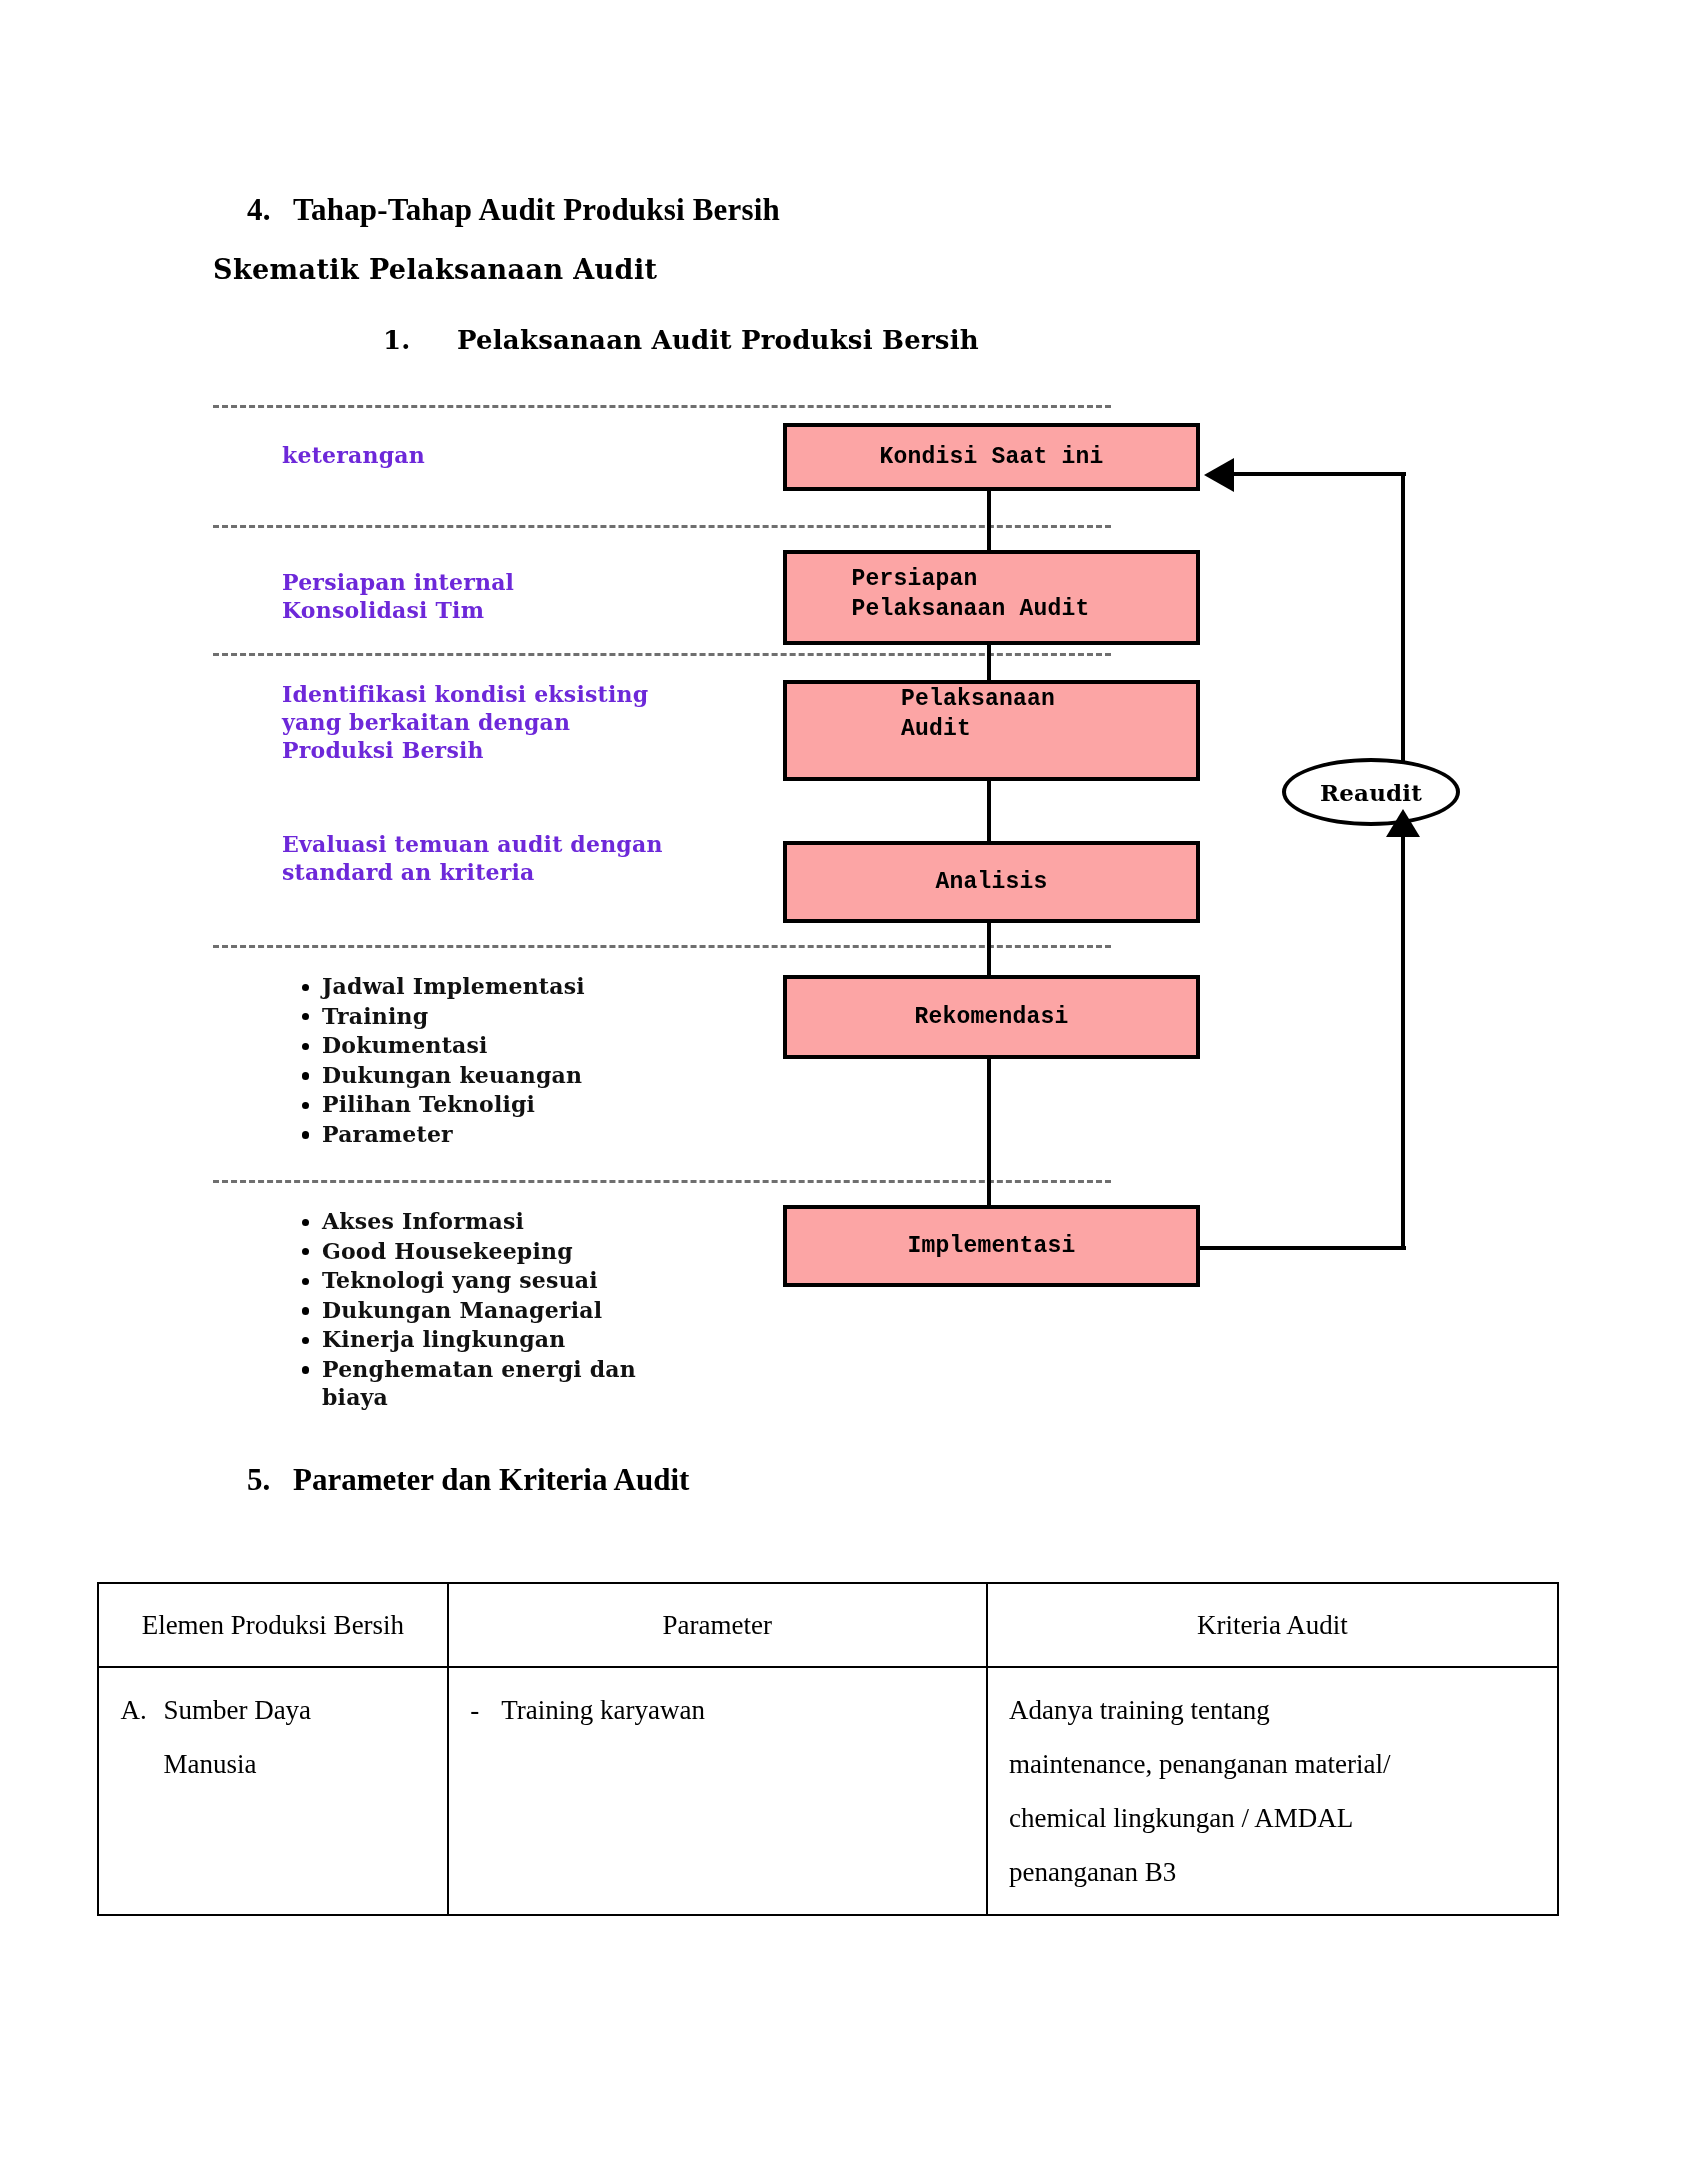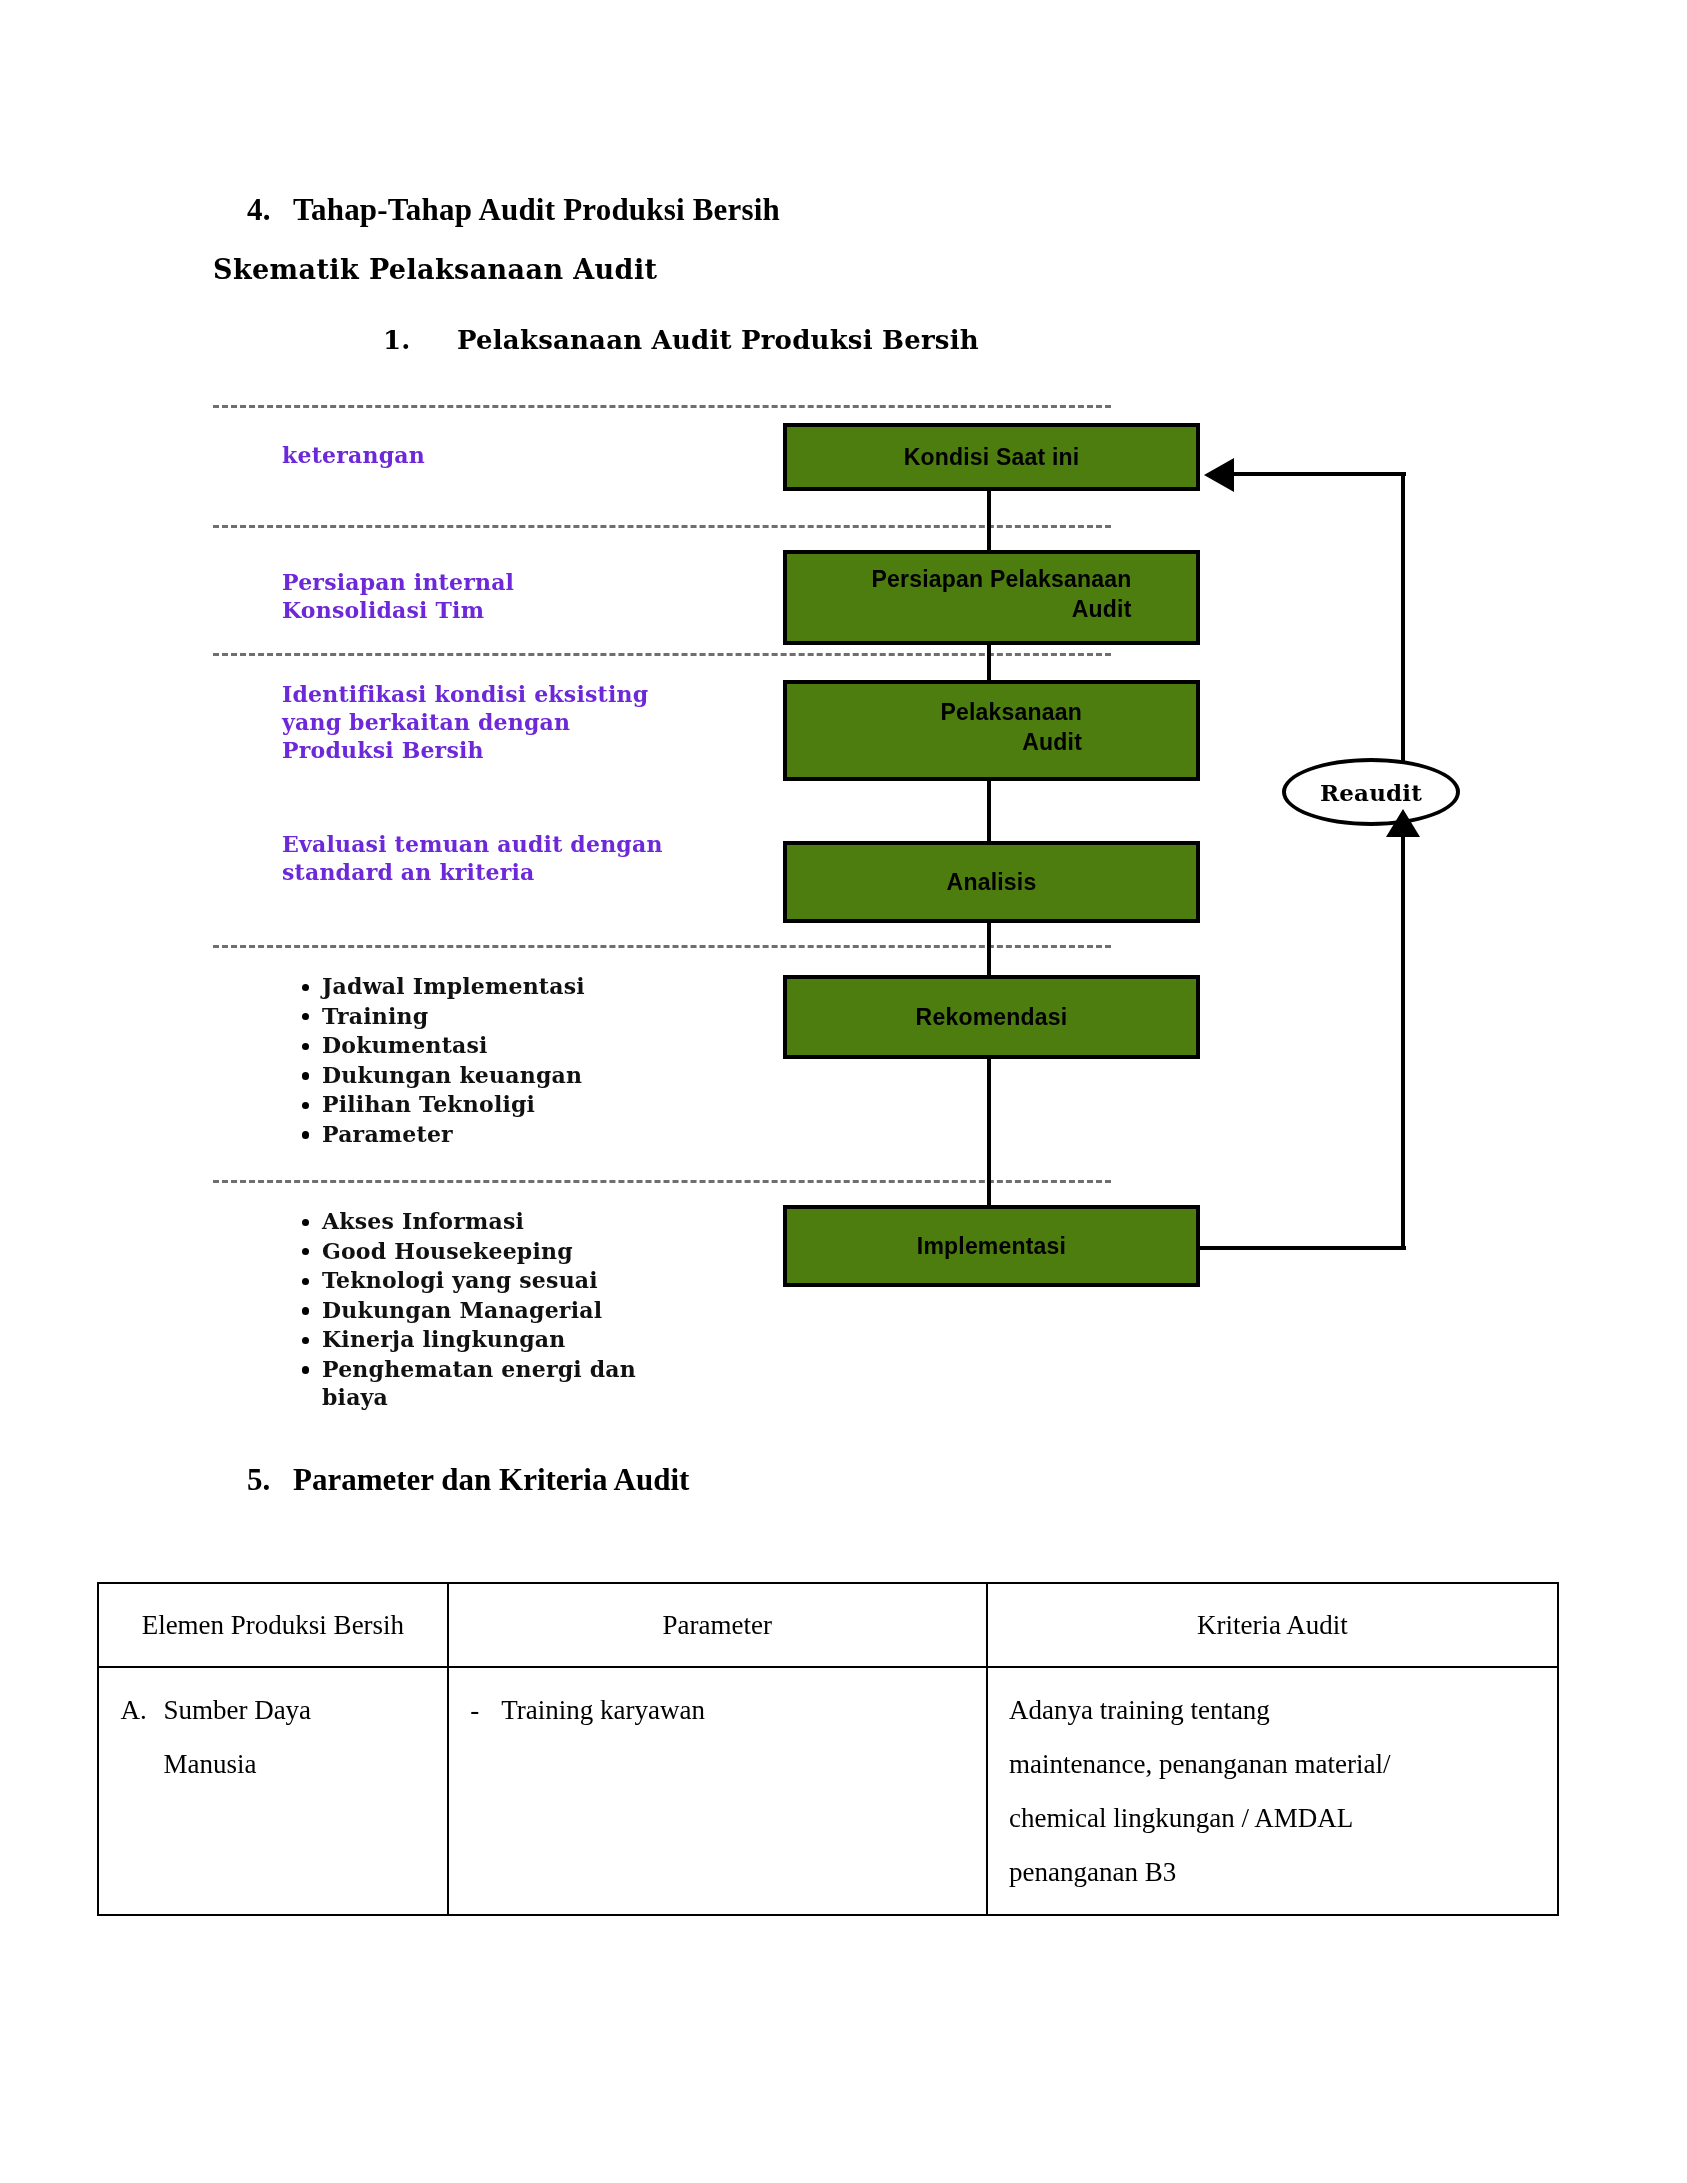--- a/index.html
+++ b/index.html
@@ -49,23 +49,23 @@
     list-style:none;margin:0;padding:0;
   }
   .bullets li{position:relative;padding-left:27px;margin:0 0 1.6px 0;}
   .bullets li::before{
     content:"";position:absolute;left:6.6px;top:11.5px;
     width:7.4px;height:7.4px;background:#000;border-radius:50%;
   }
 
   .fbox{
     position:absolute;left:783px;width:417px;
-    border:4.1px solid #000;background:#4d7c0f;
+    border:4.1px solid #000;background:#fca5a5;
     display:flex;align-items:center;justify-content:center;
-    text-align:right;font-family:Liberation Sans, sans-serif;font-weight:bold;
+    text-align:left;font-family:Liberation Mono, monospace;font-weight:bold;
     font-size:23px;line-height:30px;letter-spacing:0.2px;box-sizing:border-box;
   }
 
   .vconn{position:absolute;left:987px;width:4.1px;background:#000;}
 
   #ellipse{
     position:absolute;left:1282px;top:758px;width:178px;height:68px;
     border:4.1px solid #000;border-radius:50%;background:#fff;
     display:flex;align-items:center;justify-content:center;
     font-family:"DejaVu Serif",serif;font-weight:bold;font-size:23px;
@@ -180,21 +180,21 @@
     <div class="vconn" style="top:1055px;height:152px;"></div>
 
     <div class="fbox" style="top:423px;height:68px;">
       <span>Kondisi Saat ini</span>
     </div>
 
     <div class="fbox" style="top:550px;height:95px;align-items:flex-start;padding-top:10px;">
       <span style="display:block;max-width:280px;">Persiapan Pelaksanaan Audit</span>
     </div>
 
-    <div class="fbox" style="top:680px;height:101px;align-items:flex-start;padding-top:13px;">
+    <div class="fbox" style="top:680px;height:101px;align-items:flex-start;">
       <span style="display:block;max-width:181px;">Pelaksanaan Audit</span>
     </div>
 
     <div class="fbox" style="top:841px;height:82px;">
       <span>Analisis</span>
     </div>
 
     <div class="fbox" style="top:975px;height:84px;">
       <span>Rekomendasi</span>
     </div>

